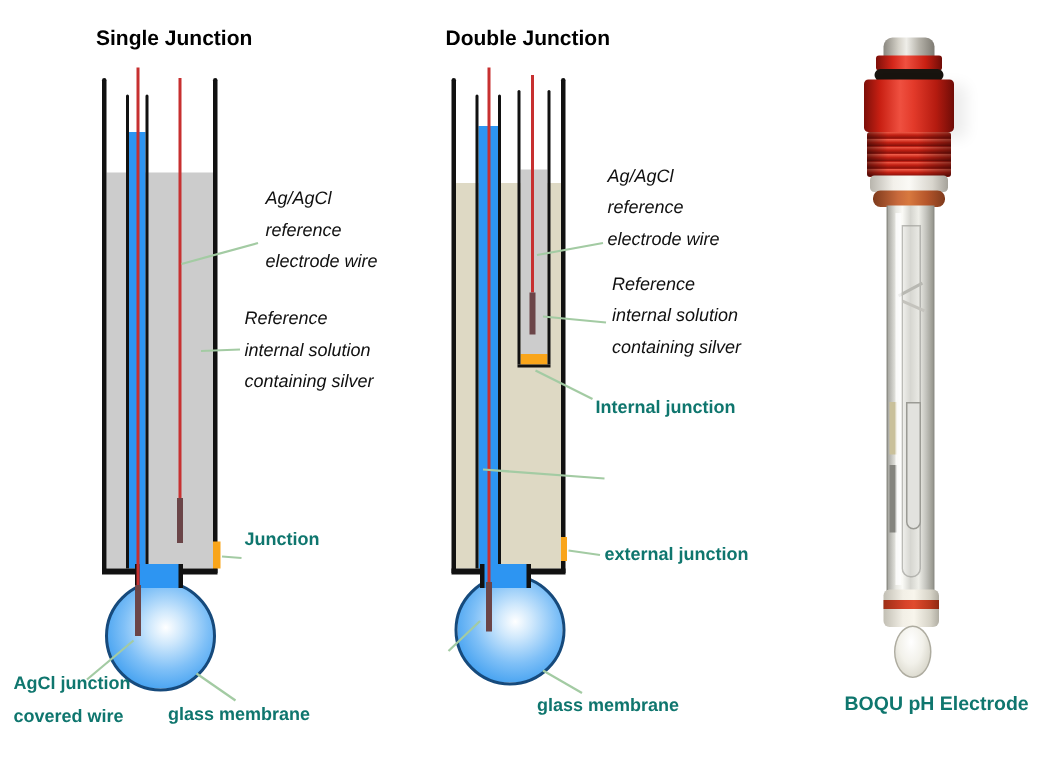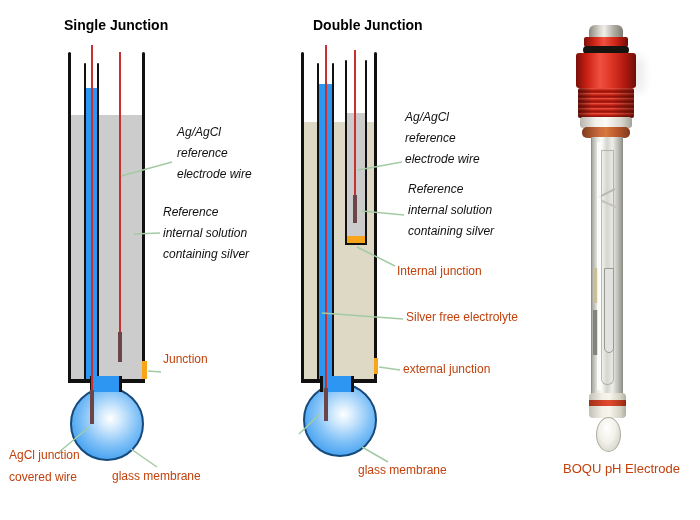--- a/index.html
+++ b/index.html
@@ -1,21 +1,21 @@
 <!DOCTYPE html>
 <html><head>
 <meta charset="utf-8">
 <style>
   html,body{margin:0;padding:0;background:#fff;}
   #canvas{position:relative;width:700px;height:520px;background:#ffffff;overflow:hidden;
           font-family:"Liberation Sans", sans-serif;}
   .c{position:absolute;}
   .wall{position:absolute;background:#111;border-radius:2px 2px 0 0;}
   .lbl{position:absolute;font-size:12px;color:#101010;white-space:nowrap;line-height:21px;font-style:italic;}
-  .lbl1{position:absolute;font-size:12px;color:#c2410c;white-space:nowrap;line-height:14px;}
+  .lbl1{position:absolute;font-size:12px;color:#0f766e;white-space:nowrap;line-height:14px;font-weight:bold;}
   .ttl{position:absolute;font-size:14px;font-weight:bold;color:#000;line-height:16px;}
   .bulb{position:absolute;width:74px;height:74px;border-radius:50%;
         border:2px solid #164a7c;box-sizing:border-box;
         background:radial-gradient(circle at 55% 42%, #ffffff 0%, #cfe8fc 20%, #7fc0f7 50%, #42a0f0 78%, #2f88d8 100%);}
   .neck{position:absolute;background:#2d95f2;border-left:3px solid #111;border-right:3px solid #111;box-sizing:border-box;}
   .wire{position:absolute;background:#c73030;}
   .wiretip{position:absolute;background:#6b4548;}
   .junction{position:absolute;background:#f9a51a;}
   svg.leaders{position:absolute;left:0;top:0;pointer-events:none;}
 </style>
@@ -44,21 +44,21 @@
     <div class="bulb" style="left:70px;top:387px;"></div>
     <div class="neck" style="left:90px;top:376px;width:32px;height:16px;"></div>
 
     <div class="wire" style="left:91px;top:45px;width:2px;height:345px;"></div>
     <div class="wiretip" style="left:90px;top:390px;width:4px;height:34px;"></div>
     <div class="wire" style="left:119px;top:52px;width:2px;height:280px;"></div>
     <div class="wiretip" style="left:118px;top:332px;width:4px;height:30px;"></div>
   </div>
 
   <div>
-    <div class="ttl" style="left:300px;top:17px;padding-left:13px;">Double Junction</div>
+    <div class="ttl" style="left:284px;top:17px;padding-left:13px;">Double Junction</div>
 
     <div class="c" style="left:304px;top:122px;width:70px;height:257px;background:#ded9c4;"></div>
     <div class="wall" style="left:301px;top:52px;width:3px;height:330px;"></div>
     <div class="wall" style="left:374px;top:52px;width:3px;height:330px;"></div>
 
     <div class="c" style="left:319px;top:63px;width:13px;height:21px;background:#ffffff;"></div>
     <div class="c" style="left:319px;top:84px;width:13px;height:295px;background:#2d95f2;"></div>
     <div class="wall" style="left:317px;top:63px;width:2px;height:316px;"></div>
     <div class="wall" style="left:332px;top:63px;width:2px;height:316px;"></div>
 
@@ -121,21 +121,20 @@
     <div>Ag/AgCl</div>
     <div>reference</div>
     <div>electrode wire</div>
   </div>
   <div class="lbl" style="left:408px;top:179px;">
     <div>Reference</div>
     <div>internal solution</div>
     <div>containing silver</div>
   </div>
   <div class="lbl1" style="left:397px;top:264px;">Internal junction</div>
-  <div class="lbl1" style="left:406px;top:310px;">Silver free electrolyte</div>
   <div class="lbl1" style="left:403px;top:362px;">external junction</div>
   <div class="lbl1" style="left:358px;top:463px;">glass membrane</div>
 
   <div>
 
     <div class="c" style="left:589px;top:25px;width:34px;height:14px;border-radius:6px 6px 2px 2px;
          background:linear-gradient(90deg,#8a877f,#d6d3ca 30%,#efeee9 45%,#b5b2a9 70%,#7d7a72);"></div>
 
     <div class="c" style="left:584px;top:37px;width:44px;height:10px;border-radius:2px;
          background:linear-gradient(90deg,#7d0f09,#d3261a 25%,#ef5040 45%,#c92013 75%,#6f0c07);"></div>

